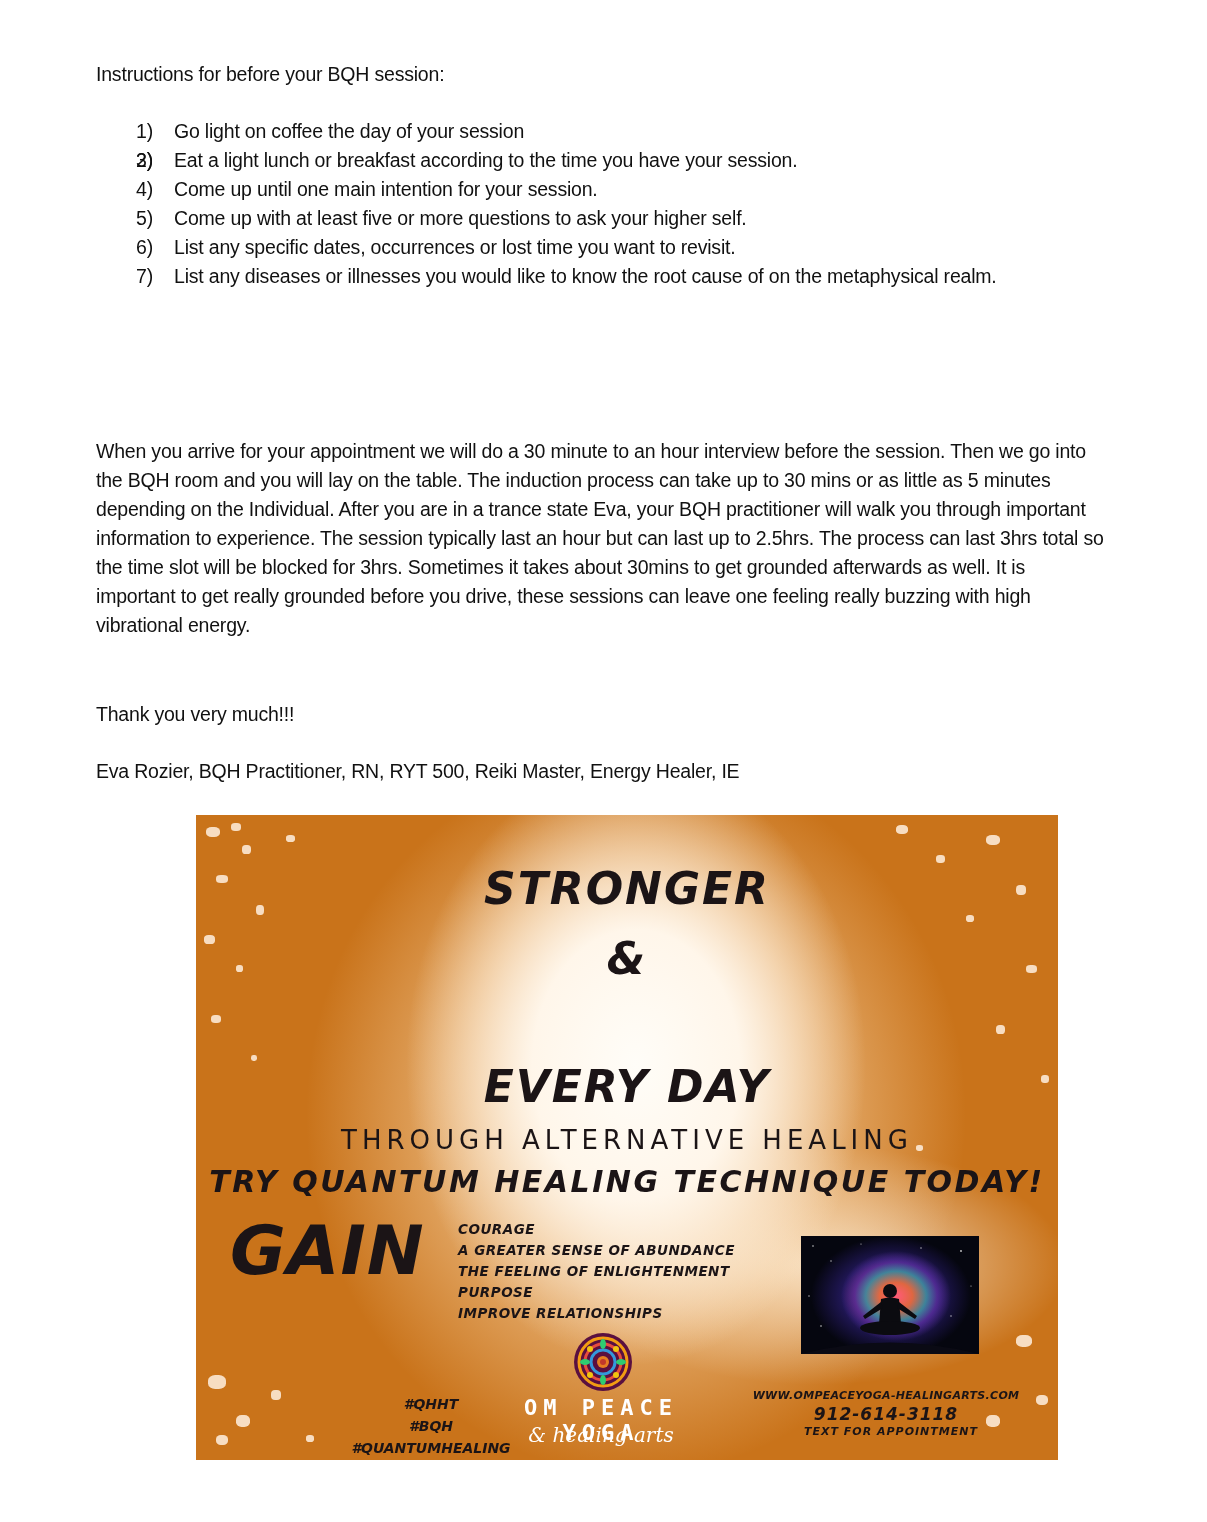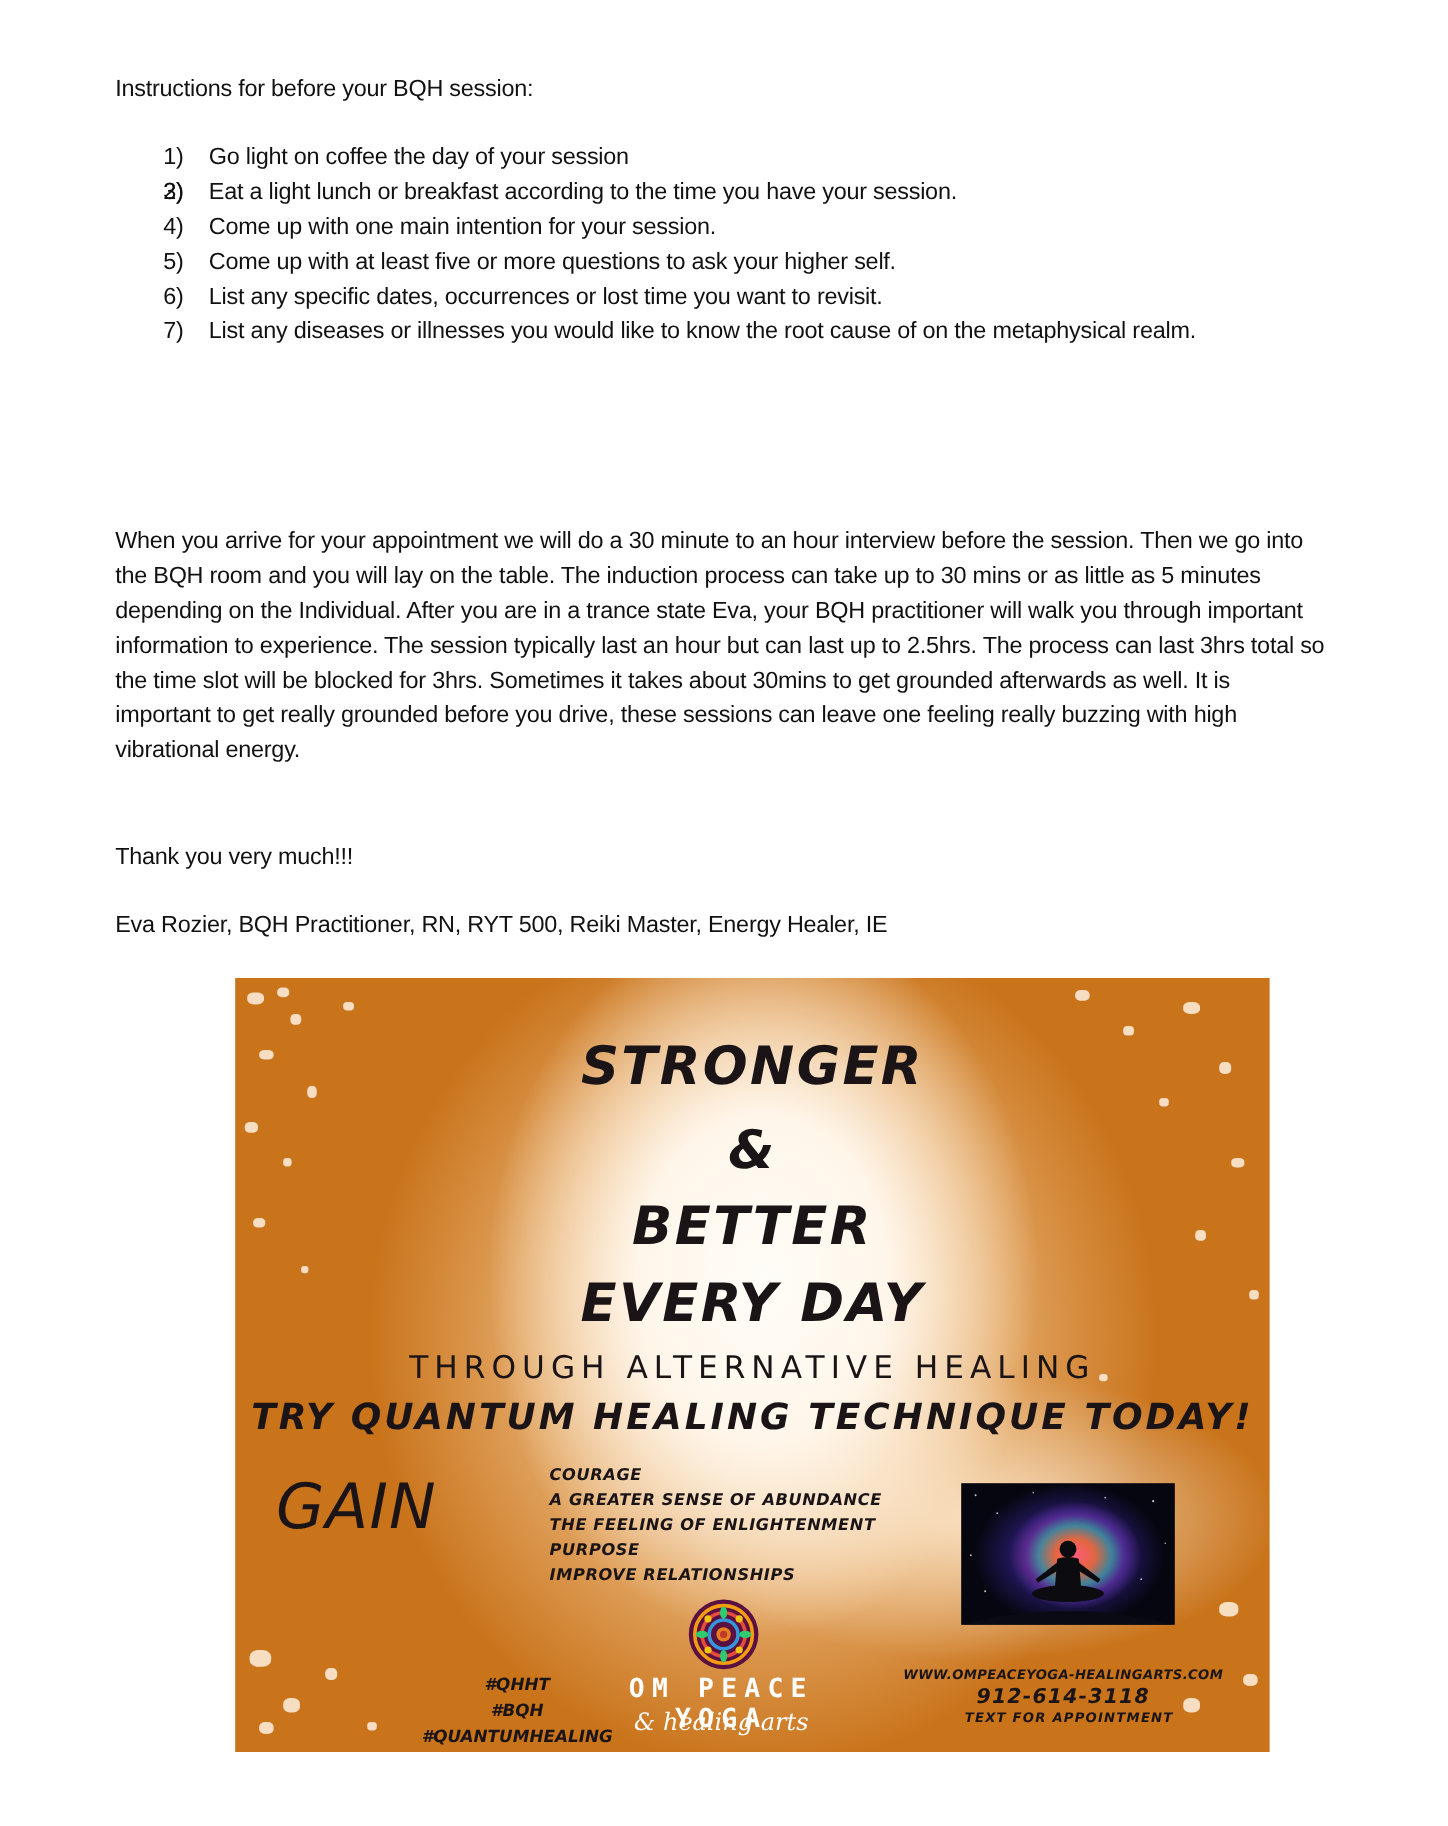--- a/index.html
+++ b/index.html
@@ -19,21 +19,21 @@
     background:
       radial-gradient(ellipse 230px 300px at 440px 250px, #fffdf8 0%, #fff6ea 45%, rgba(255,240,220,0.6) 70%, rgba(255,255,255,0) 100%),
       radial-gradient(ellipse 330px 360px at 440px 300px, rgba(255,245,230,0.9) 0%, rgba(250,215,170,0.5) 60%, rgba(200,110,20,0) 100%),
       radial-gradient(ellipse 250px 120px at 620px 450px, rgba(255,250,240,0.85) 0%, rgba(255,240,220,0) 100%),
       #c9731a; }
   .speck { position:absolute; border-radius:40%; background:rgba(255,240,225,0.85); }
   .flyer-text { position:absolute; left:0; width:100%; text-align:center; font-family:"DejaVu Sans", sans-serif; font-weight:bold; color:#1b1416; font-style:italic; }
   .big { font-size:44px; letter-spacing:2px; }
   .mid { font-size:26px; letter-spacing:5px; font-style:normal; font-weight:normal; }
   .try { font-size:30px; letter-spacing:2.5px; }
-  #gain { position:absolute; left:34px; top:411px; font-family:"DejaVu Sans", sans-serif; font-weight:normal; font-style:italic; font-size:52px; color:#1b1416; letter-spacing:1px; }
+  #gain { position:absolute; left:34px; top:396px; font-family:"DejaVu Sans", sans-serif; font-weight:bold; font-style:italic; font-size:68px; color:#1b1416; letter-spacing:1px; }
   #benefits { position:absolute; left:262px; top:404px; width:280px; font-family:"DejaVu Sans", sans-serif; font-weight:bold; font-style:italic; font-size:13.5px; line-height:21px; color:#1b1416; letter-spacing:0.5px; }
   #mandala { position:absolute; left:377px; top:517px; width:60px; height:60px; }
   #brand-name { position:absolute; left:305px; top:580px; width:200px; text-align:center; color:#fff; font-family:"DejaVu Sans Mono", monospace; font-size:22px; letter-spacing:6px; font-weight:bold; }
   #brand-sub { position:absolute; left:305px; top:608px; width:200px; text-align:center; color:#fff; font-family:"DejaVu Serif", serif; font-style:italic; font-size:20px; }
   #hashtags { position:absolute; left:145px; top:578px; width:180px; text-align:center; font-family:"DejaVu Sans", sans-serif; font-weight:bold; font-style:italic; font-size:14px; line-height:22px; color:#1b1416; }
   #cosmic { position:absolute; left:605px; top:421px; width:178px; height:118px; overflow:hidden;
     background:
       radial-gradient(ellipse 55px 45px at 95px 60px, #ff5a7a 0%, rgba(255,120,60,0.8) 30%, rgba(60,200,200,0.6) 55%, rgba(120,60,200,0.5) 75%, rgba(0,0,0,0) 100%),
       radial-gradient(ellipse 80px 60px at 90px 60px, rgba(240,60,120,0.6) 0%, rgba(60,40,160,0.5) 60%, rgba(0,0,0,0) 100%),
       #05060f; }
@@ -43,21 +43,21 @@
 </style>
 </head>
 <body>
 
 <div id="heading" class="doc-text">Instructions for before your BQH session:</div>
 
 <ol id="steps">
   <li><span class="num">1)</span><span>Go light on coffee the day of your session</span></li>
   <li><span class="num">2)</span></li>
   <li><span class="num">3)</span><span>Eat a light lunch or breakfast according to the time you have your session.</span></li>
-  <li><span class="num">4)</span><span>Come up with one main intention for your session.</span></li>
+  <li><span class="num">4)</span><span>Come up until one main intention for your session.</span></li>
   <li><span class="num">5)</span><span>Come up with at least five or more questions to ask your higher self.</span></li>
   <li><span class="num">6)</span><span>List any specific dates, occurrences or lost time you want to revisit.</span></li>
   <li><span class="num">7)</span><span>List any diseases or illnesses you would like to know the root cause of on the metaphysical realm.</span></li>
 </ol>
 
 <div id="para" class="doc-text">When you arrive for your appointment we will do a 30 minute to an hour interview before the session. Then we go into the BQH room and you will lay on the table. The induction process can take up to 30 mins or as little as 5 minutes depending on the Individual. After you are in a trance state Eva, your BQH practitioner will walk you through important information to experience. The session typically last an hour but can last up to 2.5hrs. The  process can last 3hrs total so the time slot will be blocked for 3hrs. Sometimes it takes about 30mins to get grounded afterwards as well. It is important to get really grounded before you drive, these sessions can leave one feeling really buzzing with high vibrational energy.</div>
 <div id="thanks" class="doc-text">Thank you very much!!!</div>
 <div id="sig" class="doc-text">Eva Rozier, BQH Practitioner, RN, RYT 500, Reiki Master, Energy Healer, IE</div>
 
 <div id="flyer">
@@ -85,21 +85,20 @@
   <div class="speck" style="left:790px;top:600px;width:14px;height:12px"></div>
   <div class="speck" style="left:840px;top:580px;width:12px;height:10px"></div>
   <div class="speck" style="left:12px;top:560px;width:18px;height:14px"></div>
   <div class="speck" style="left:40px;top:600px;width:14px;height:12px"></div>
   <div class="speck" style="left:75px;top:575px;width:10px;height:10px"></div>
   <div class="speck" style="left:20px;top:620px;width:12px;height:10px"></div>
   <div class="speck" style="left:110px;top:620px;width:8px;height:7px"></div>
 
   <div class="flyer-text big" style="top:48px">STRONGER</div>
   <div class="flyer-text big" style="top:118px">&amp;</div>
-  <div class="flyer-text big" style="top:182px">BETTER</div>
   <div class="flyer-text big" style="top:246px">EVERY DAY</div>
   <div class="flyer-text mid" style="top:310px">THROUGH ALTERNATIVE HEALING</div>
   <div class="flyer-text try" style="top:349px">TRY QUANTUM HEALING TECHNIQUE TODAY!</div>
 
   <div id="gain">GAIN</div>
   <div id="benefits">
     <div>COURAGE</div>
     <div>A GREATER SENSE OF ABUNDANCE</div>
     <div>THE FEELING OF ENLIGHTENMENT</div>
     <div>PURPOSE</div>

